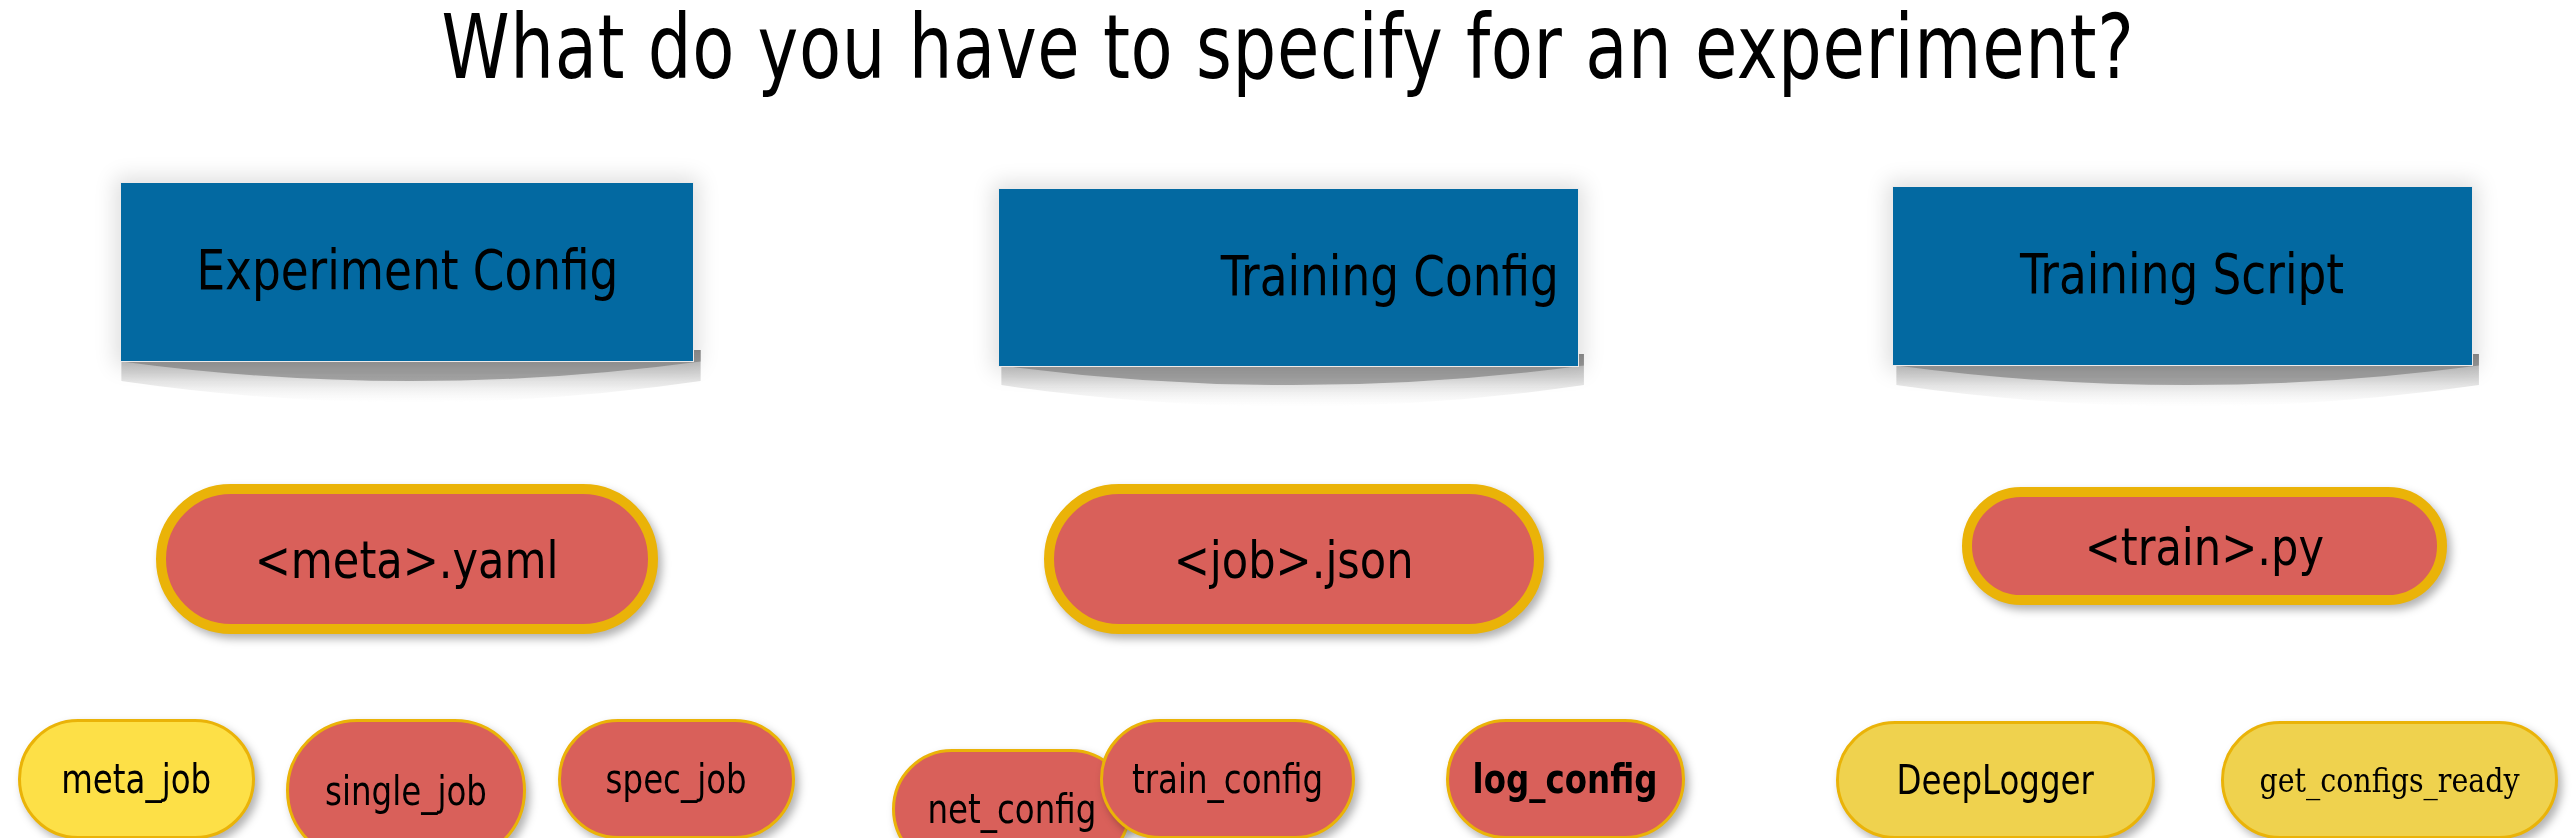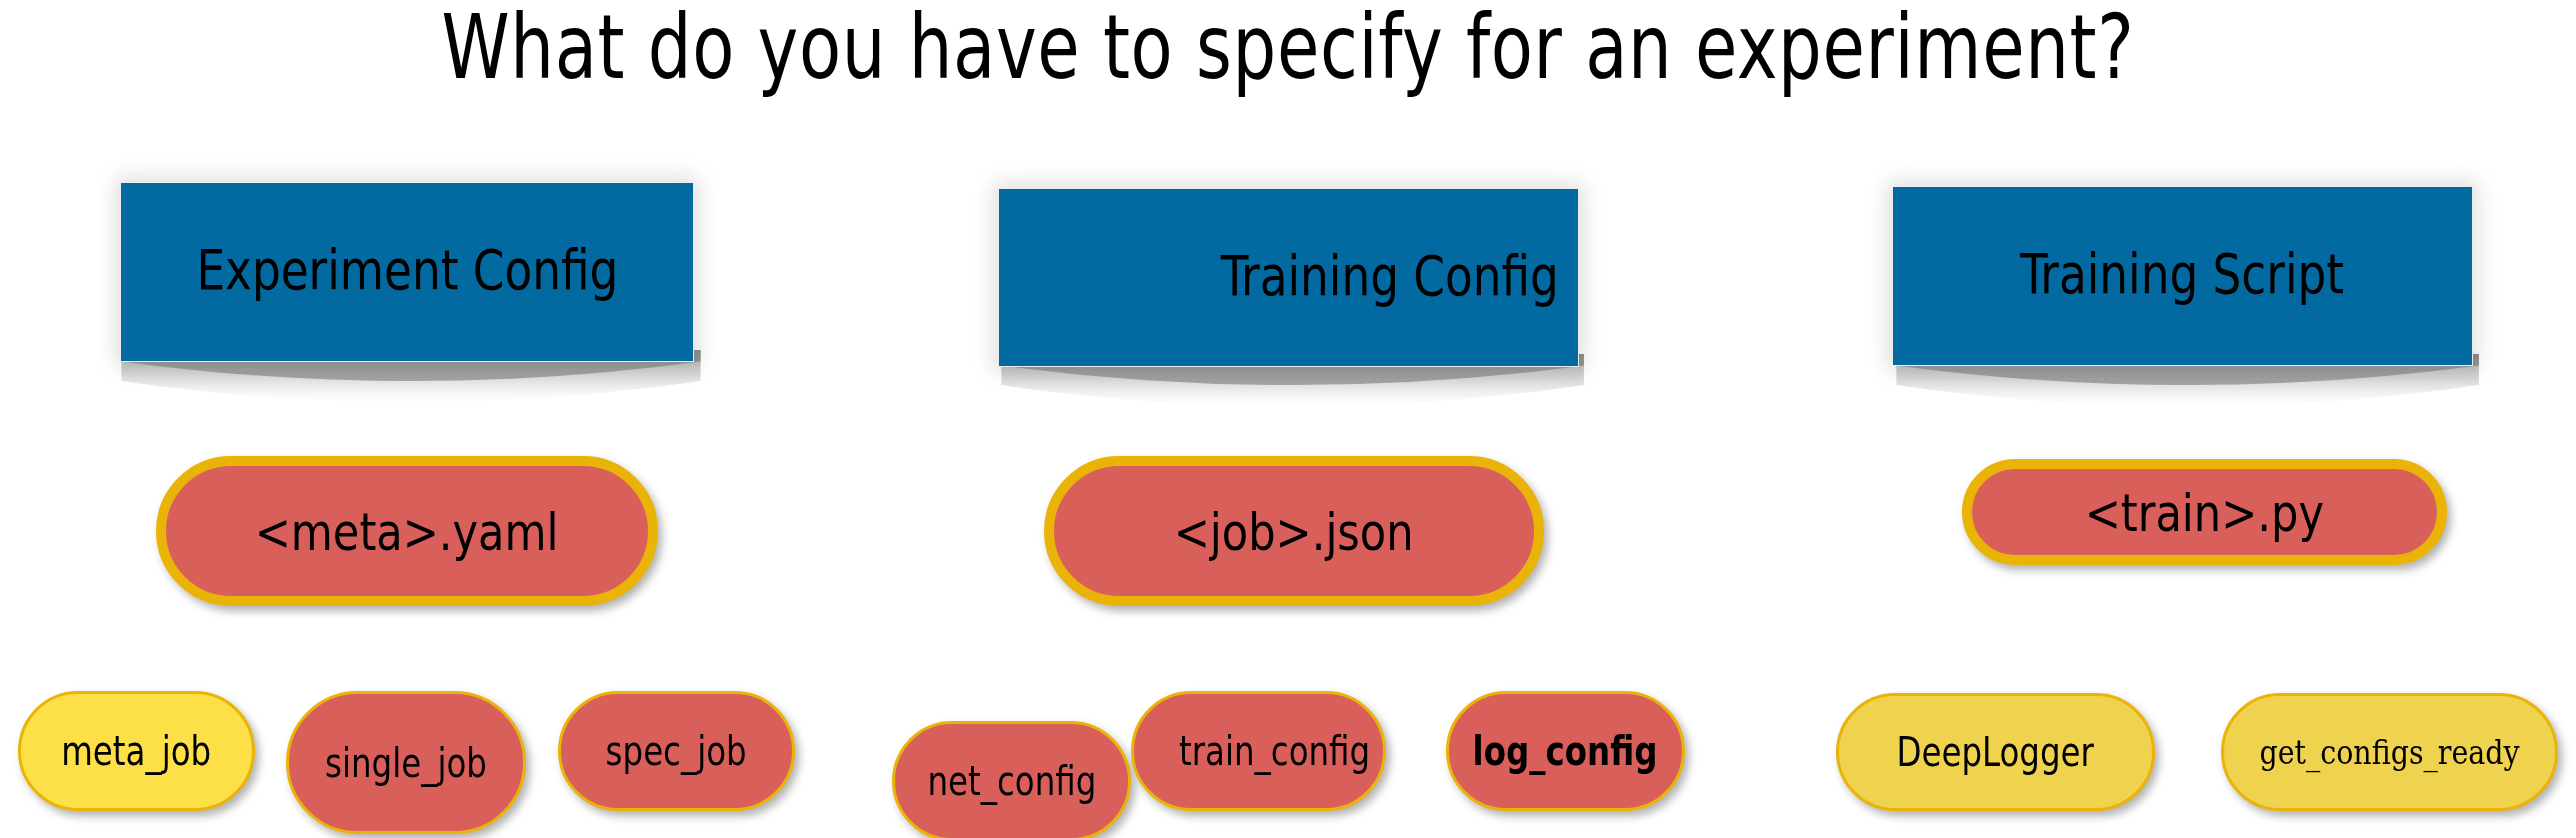--- a/index.html
+++ b/index.html
@@ -81,20 +81,21 @@
   .pill {
     position: absolute;
     box-sizing: border-box;
     display: flex;
     align-items: center;
     justify-content: center;
     border: 3px solid #eab308;
     border-radius: 822px;
     filter: drop-shadow(4.1px 5.8px 4.1px rgba(0,0,0,0.30));
     z-index: 4;
+    margin-top: 28px;
   }
   .pill .pill-label {
     white-space: nowrap;
     color: #000;
     line-height: 1;
     position: relative;
   }
 
   .pill.big {
     border-width: 10.7px;
@@ -205,21 +206,21 @@
   </div>
 
   <div class="pill big" style="left:1044px; top:456px; width:500px; height:150px; background:#D9605A;">
     <span class="pill-label">&lt;job&gt;.json</span>
   </div>
 
   <div class="pill small" style="left:892px; top:721px; width:239px; height:120px; background:#D9605A;">
     <span class="pill-label">net_config</span>
   </div>
 
-  <div class="pill small" style="left:1131px; top:691px; width:255px; height:120px; background:#D9605A;justify-content:flex-end;">
+  <div class="pill small" style="left:1100px; top:691px; width:255px; height:120px; background:#D9605A;">
     <span class="pill-label">train_config</span>
   </div>
 
   <div class="pill small" style="left:1446px; top:691px; width:239px; height:120px; background:#D9605A;font-weight:bold;">
     <span class="pill-label">log_config</span>
   </div>
 </div>
 
 <div class="column">
 
@@ -246,21 +247,21 @@
     <g mask="url(#cm3)">
       <path d="M56,0 L768,0 L768,38 Q412,90 56,38 Z" fill="url(#cs3v)"></path>
       <path d="M56,0 L768,0 L768,14 Q412,62 56,14 Z" fill="#6f6f6f" opacity="0.55"></path>
     </g>
   </svg>
 
   <div class="paper-card" style="left:1892px; top:186px; width:581px; height:180px;">
     <span class="card-label">Training Script</span>
   </div>
 
-  <div class="pill big" style="left:1962px; top:459px; width:485px; height:106px; background:#D9605A;">
+  <div class="pill big" style="left:1962px; top:459px; width:485px; height:118px; background:#D9605A;">
     <span class="pill-label">&lt;train&gt;.py</span>
   </div>
 
   <div class="pill small" style="left:1836px; top:693px; width:319px; height:118px; background:#EFD24E;">
     <span class="pill-label">DeepLogger</span>
   </div>
 
   <div class="pill small yellow" style="left:2221px; top:693px; width:337px; height:118px; background:#EFD24E;">
     <span class="pill-label">get_configs_ready</span>
   </div>

